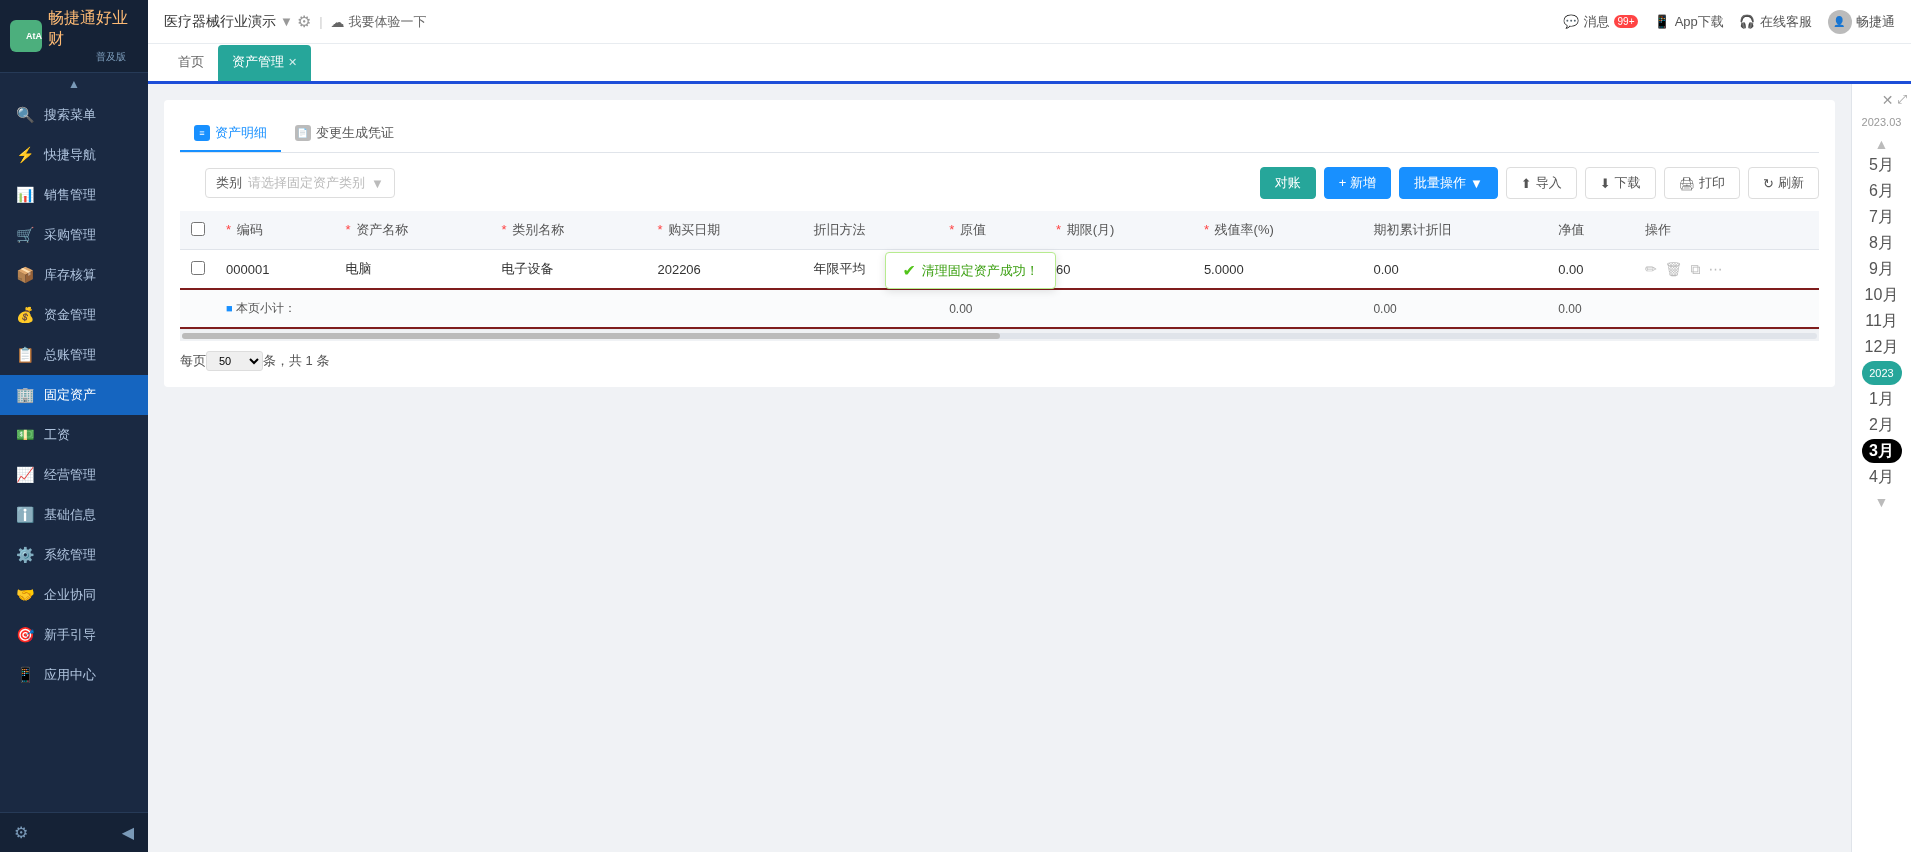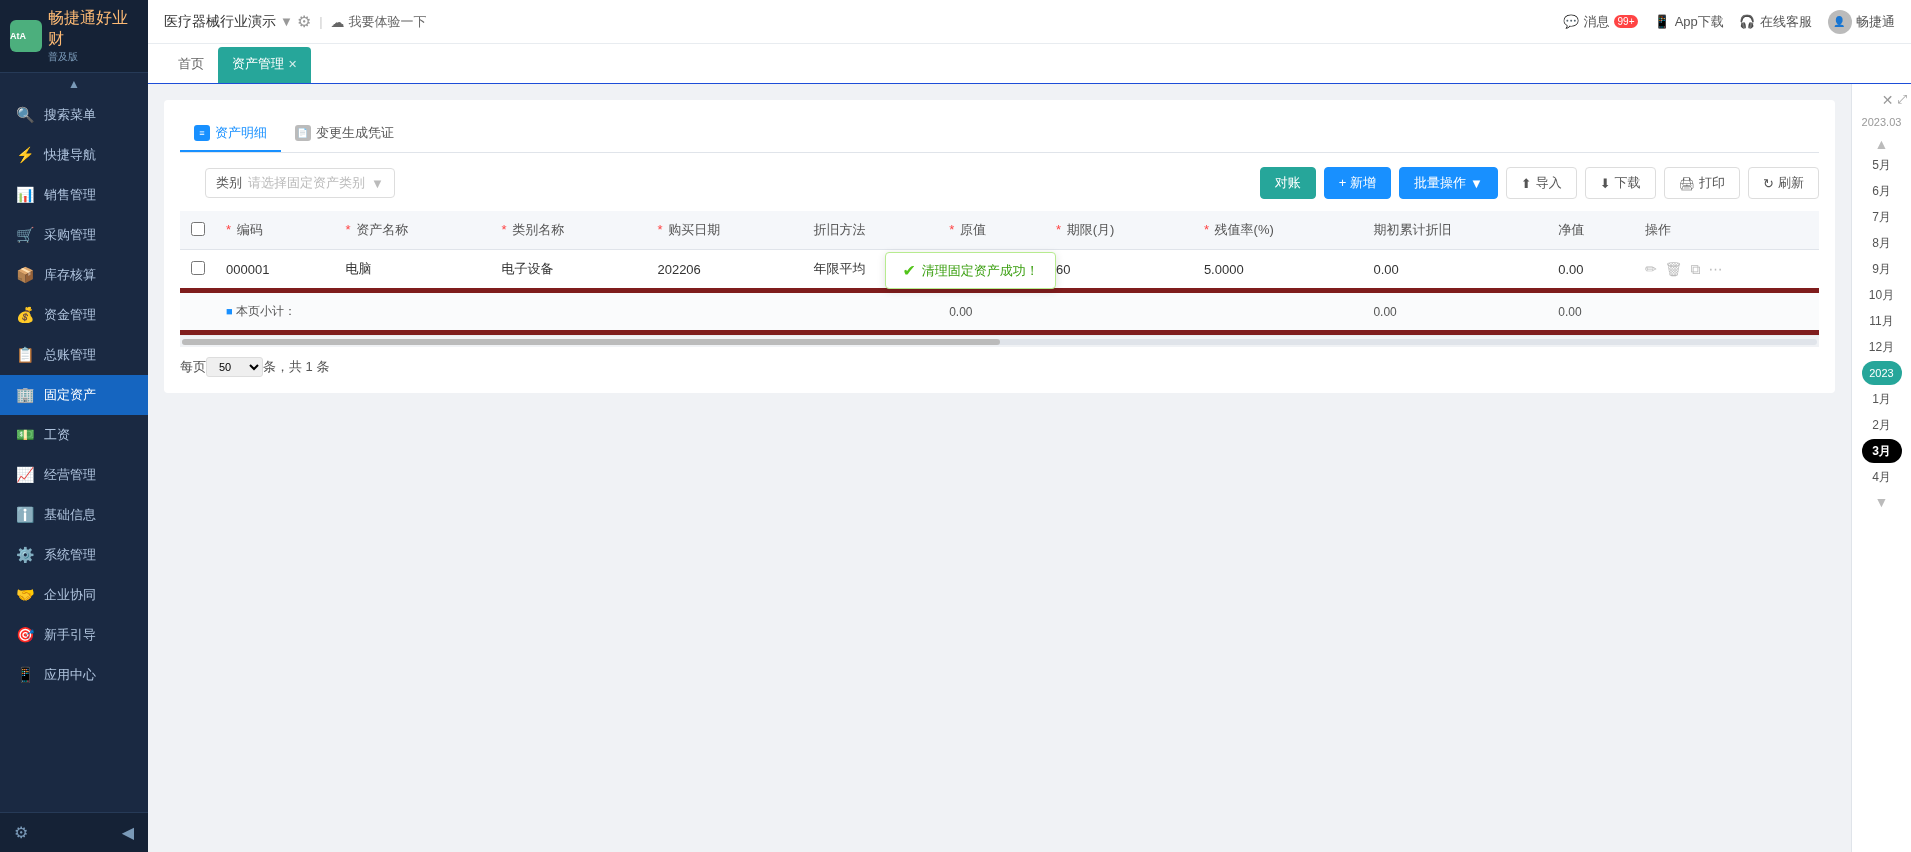--- a/index.html
+++ b/index.html
@@ -22,29 +22,29 @@
       background: #152236;
       border-bottom: 1px solid #263a57;
     }
     .sidebar-logo-icon {
       width: 32px;
       height: 32px;
       background: #4caf7d;
       border-radius: 6px;
       display: flex;
       align-items: center;
-      justify-content: flex-start;
+      justify-content: flex-end;
       color: white;
       font-size: 11px;
       font-weight: bold;
       margin-right: 6px;
       flex-shrink: 0;
     }
     .sidebar-logo-text { font-size: 16px; color: #fdba74; line-height: 1.3; }
-    .sidebar-logo-sub { font-size: 10px; color: #7a9ab8; }
+    .sidebar-logo-sub { font-size: 10px; color: #7a9ab8; margin-left: 48px; }
 
     .sidebar-scroll { overflow-y: auto; flex: 1; }
     .sidebar-scroll::-webkit-scrollbar { width: 4px; }
     .sidebar-scroll::-webkit-scrollbar-thumb { background: #2d4a6e; }
 
     .sidebar-item {
       display: flex;
       align-items: center;
       padding: 11px 16px;
       cursor: pointer;
@@ -89,21 +89,21 @@
     .badge { background: #f44; color: white; font-size: 10px; padding: 1px 4px; border-radius: 8px; font-weight: normal; }
     .header-user { display: flex; align-items: center; gap: 4px; color: #555; font-size: 13px; }
     .user-avatar { width: 24px; height: 24px; background: #bbb; border-radius: 50%; display: flex; align-items: center; justify-content: center; color: white; font-size: 10px; }
 
     
     .tab-bar {
       background: white;
       display: flex;
       align-items: flex-end;
       padding: 0 16px;
-      border-bottom: 1px solid #1d4ed8;
+      border-bottom: 3px solid #1d4ed8;
       flex-shrink: 0;
       height: 40px;
     }
     .tab {
       padding: 8px 14px;
       cursor: pointer;
       color: #666;
       font-size: 13px;
       border-bottom: 2px solid transparent;
       display: flex;
@@ -177,21 +177,21 @@
     th {
       padding: 10px 10px;
       text-align: left;
       color: #555;
       font-weight: 500;
       border-bottom: 1px solid #e0e4ea;
       white-space: nowrap;
     }
     td {
       padding: 10px 10px;
-      border-bottom: 5px solid #7f1d1d;
+      border-bottom: 2px solid #7f1d1d;
       color: #333;
       white-space: nowrap;
     }
     .required-mark { color: #f44; margin-right: 2px; }
     .checkbox-col { width: 36px; text-align: center; }
     .checkbox { width: 14px; height: 14px; cursor: pointer; }
 
     .subtotal-row td { background: #fafbfc; color: #555; font-size: 12px; }
 
     
@@ -238,21 +238,21 @@
       margin-bottom: 8px;
       font-weight: 500;
     }
     .timeline-close { cursor: pointer; color: #999; font-size: 14px; align-self: flex-end; margin-bottom: 4px; }
     .timeline-month {
       width: 40px;
       height: 24px;
       display: flex;
       align-items: center;
       justify-content: center;
-      font-size: 12px;
+      font-size: 16px;
       color: #555;
       cursor: pointer;
       border-radius: 12px;
       margin: 1px 0;
     }
     .timeline-month.current { background: #000000; color: white; font-weight: bold; }
     .timeline-month.year-badge { background: #26a69a; color: white; font-size: 11px; }
 
     .timeline-arrow { color: #bbb; font-size: 14px; cursor: pointer; }
 

